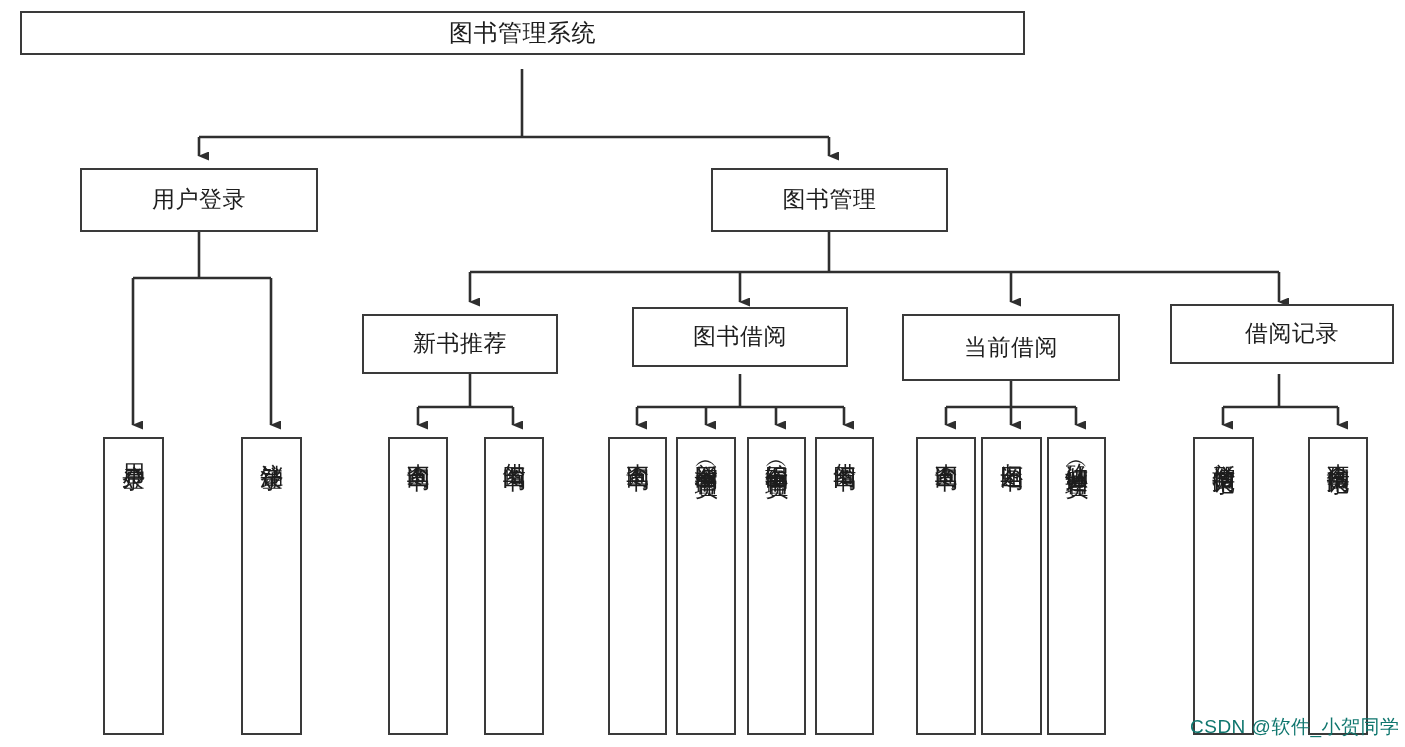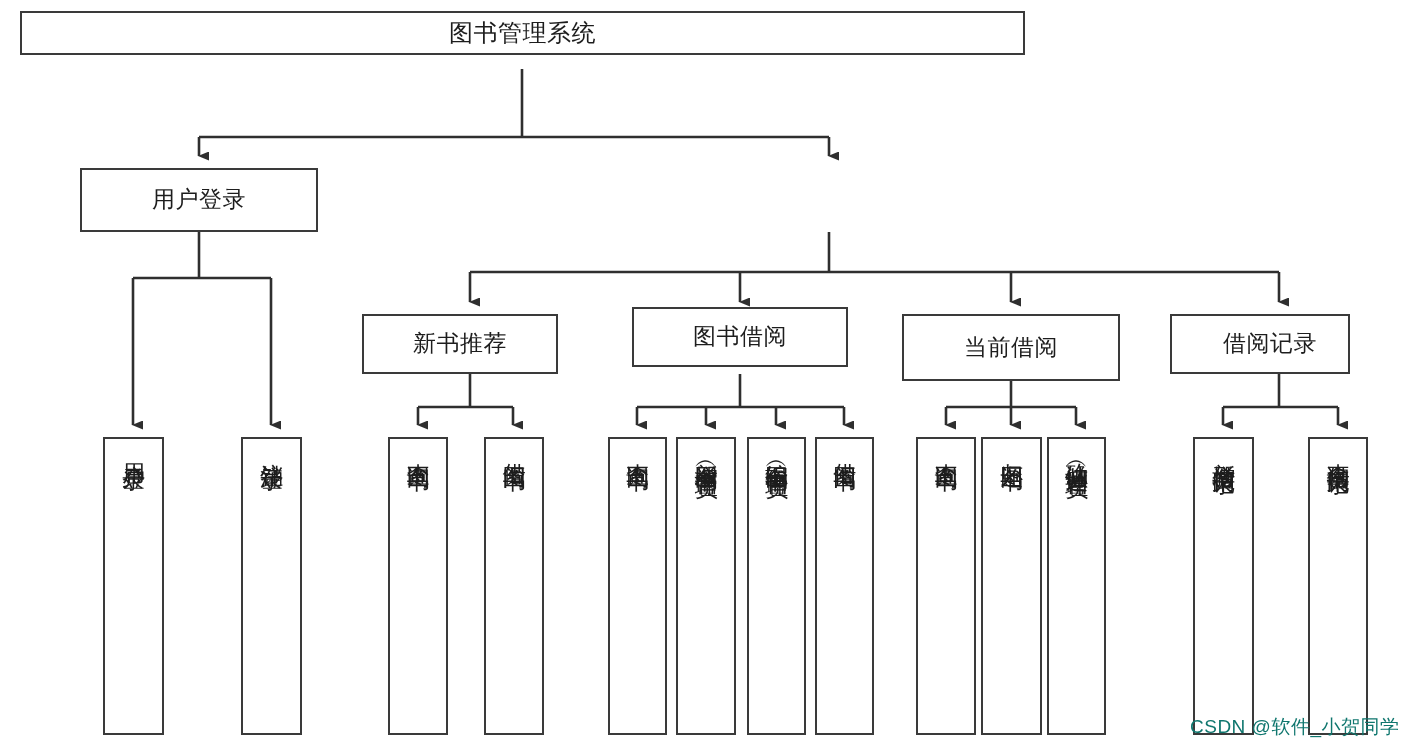--- a/index.html
+++ b/index.html
@@ -122,31 +122,34 @@
     </g>
   </svg>
 
   <div class="node h root" style="left:20px; top:11px; width:1005px; height:44px;">
     <span class="label">图书管理系统</span>
   </div>
 
   <div class="node h" style="left:80px; top:168px; width:238px; height:64px;">
     <span class="label">用户登录</span>
   </div>
+  <div class="node h" style="left:711px; top:168px; width:237px; height:64px;">
+    <span class="label">图书管理</span>
+  </div>
 
   <div class="node h" style="left:362px; top:314px; width:196px; height:60px;">
     <span class="label">新书推荐</span>
   </div>
   <div class="node h" style="left:632px; top:307px; width:216px; height:60px;">
     <span class="label">图书借阅</span>
   </div>
   <div class="node h" style="left:902px; top:314px; width:218px; height:67px;">
     <span class="label">当前借阅</span>
   </div>
-  <div class="node h" style="left:1170px; top:314px; width:180px; height:60px;padding-left:20px;">
+  <div class="node h" style="left:1170px; top:304px; width:224px; height:60px;padding-left:20px;">
     <span class="label">借阅记录</span>
   </div>
 
   <div class="node v" style="left:103px; top:437px; width:61px; height:298px;">
     <span class="label">用户登录</span>
   </div>
   <div class="node v" style="left:241px; top:437px; width:61px; height:298px;">
     <span class="label">注销登录</span>
   </div>
 

